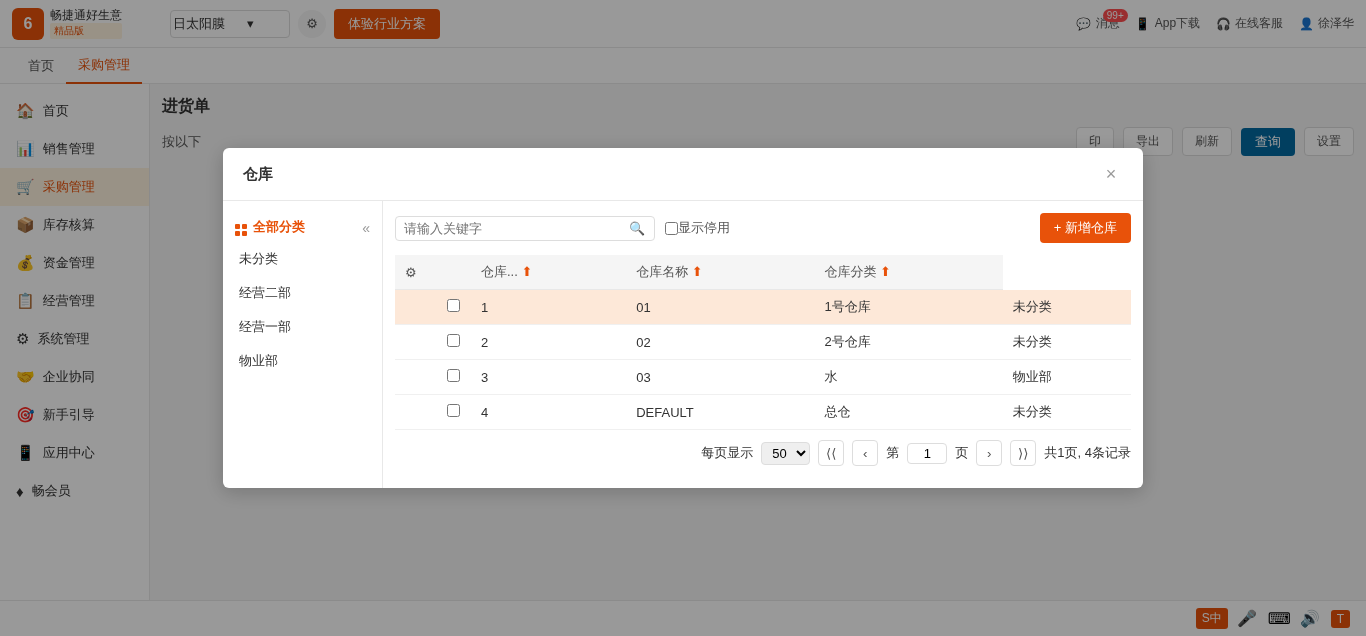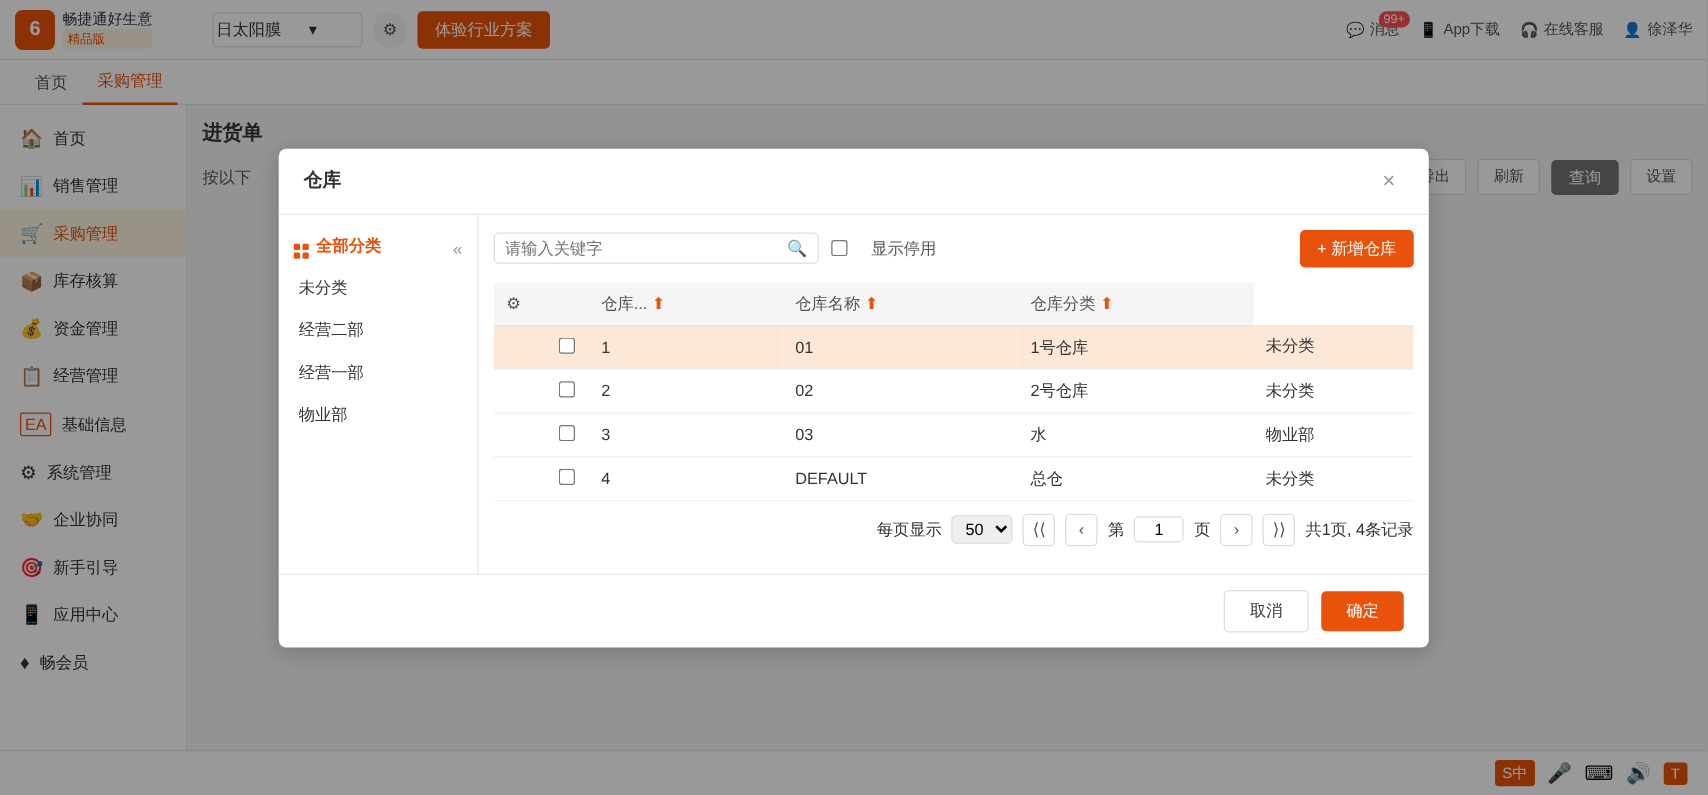--- a/index.html
+++ b/index.html
@@ -175,21 +175,21 @@
     .search-box {
       display: flex; align-items: center;
       border: 1px solid #ddd; border-radius: 4px;
       padding: 4px 8px; gap: 6px; flex: 1; max-width: 260px;
     }
     .search-box input {
       border: none; outline: none; font-size: 13px; width: 100%; color: #333;
     }
     .search-icon { color: #999; }
     .show-disabled {
-      display: flex; align-items: center; gap: 19px;
+      display: flex; align-items: center; gap: 0;
       color: #555; font-size: 13px; cursor: pointer;
     }
     .checkbox-input { cursor: pointer; }
     .add-btn {
       margin-left: auto;
       background: #e8520a; color: #fff; border: none;
       border-radius: 4px; padding: 6px 14px; cursor: pointer;
       font-size: 13px;
     }
 
@@ -255,21 +255,21 @@
     }
     .toolbar-row {
       display: flex; align-items: center; gap: 8px;
       margin-bottom: 10px;
     }
     .action-btn {
       background: #fff; border: 1px solid #ddd;
       border-radius: 4px; padding: 5px 12px; cursor: pointer; font-size: 12px; color: #555;
     }
     .query-btn {
-      background: #737373; color: #fff; border: none;
+      background: #0369a1; color: #fff; border: none;
       border-radius: 4px; padding: 5px 14px; cursor: pointer; font-size: 13px;
     }
 
     
     .bottom-bar {
       position: fixed; bottom: 0; left: 0; right: 0;
       height: 36px;
       background: #fff;
       border-top: 1px solid #e8e8e8;
       display: flex; align-items: center; justify-content: flex-end;
@@ -355,24 +355,20 @@
       <span class="icon">📦</span>
       <span>库存核算</span>
     </div>
     <div class="sidebar-item">
       <span class="icon">💰</span>
       <span>资金管理</span>
     </div>
     <div class="sidebar-item">
       <span class="icon">📋</span>
       <span>经营管理</span>
-    </div>
-    <div class="sidebar-item">
-      <span class="icon" style="font-size:13px;border:1px solid #e8520a;color:#e8520a;padding:1px 3px;border-radius:2px;">EA</span>
-      <span>基础信息</span>
     </div>
     <div class="sidebar-item">
       <span class="icon">⚙</span>
       <span>系统管理</span>
     </div>
     <div class="sidebar-item">
       <span class="icon">🤝</span>
       <span>企业协同</span>
     </div>
     <div class="sidebar-item">
@@ -562,24 +558,20 @@
           <span>第</span>
           <input type="text" class="page-input" value="1" style="">
           <span>页</span>
           <button class="page-nav-btn">›</button>
           <button class="page-nav-btn">⟩⟩</button>
           <span>共1页, 4条记录</span>
         </div>
       </div>
     </div>
 
-    <div class="modal-footer">
-      <button class="cancel-btn">取消</button>
-      <button class="confirm-btn">确定</button>
-    </div>
   </div>
 </div>
 
 <div class="bottom-bar">
   <span style="background:#e8520a;color:#fff;padding:2px 6px;border-radius:3px;font-size:12px;cursor:pointer;">S中</span>
   <span style="font-size:16px;cursor:pointer;">🎤</span>
   <span style="font-size:16px;cursor:pointer;">⌨</span>
   <span style="font-size:16px;cursor:pointer;">🔊</span>
   <span style="background:#e8520a;color:#fff;padding:2px 6px;border-radius:3px;font-size:12px;cursor:pointer;">T</span>
 </div>

